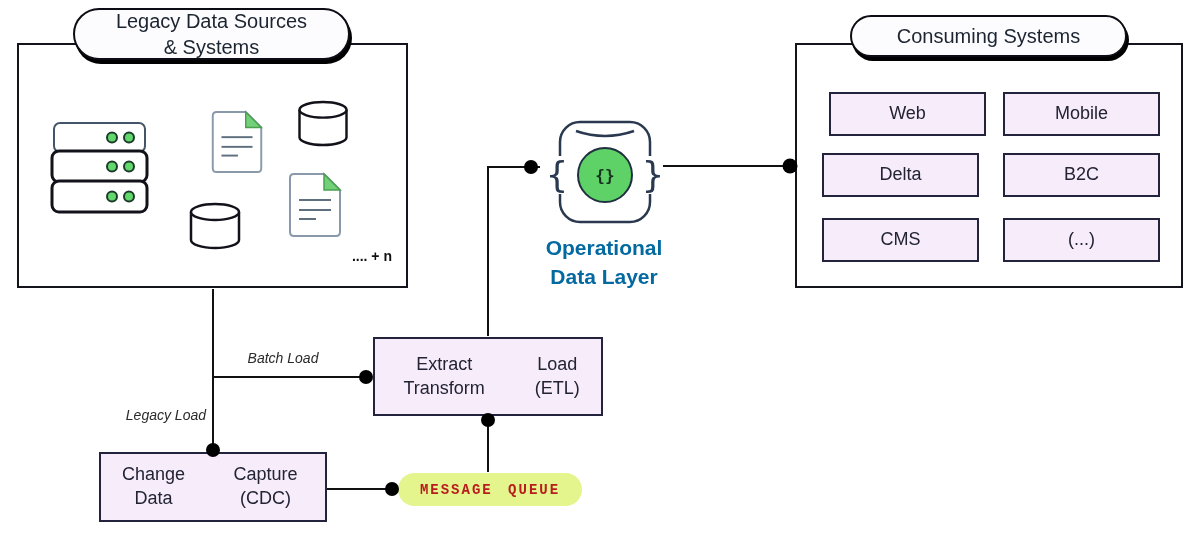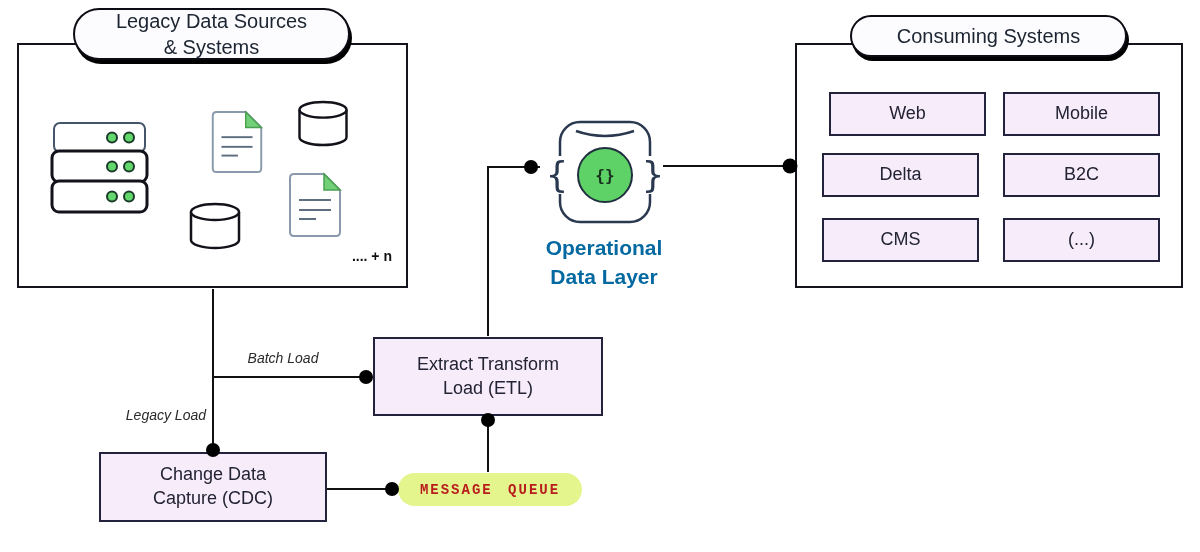--- a/index.html
+++ b/index.html
@@ -14,21 +14,21 @@
   
   .pill { position:absolute; background:#fcfcfe; border:2px solid #0c0c14;
           border-radius:40px; box-shadow:2px 4px 0 0 #000;
           display:flex; flex-direction:column; align-items:center; justify-content:center;
           font-size:20px; font-weight:500; color:#1b2430; text-align:center; line-height:1.3; }
   .legacy-pill    { left:73px;  top:8px;  width:277px; height:52px; }
   .consuming-pill { left:850px; top:15px; width:277px; height:42px; }
 
   
   .node { position:absolute; background:#f6ecfa; border:2px solid #23233d;
-          display:flex; flex-direction:column; align-items:center; justify-content:center;
+          display:flex; align-items:center; justify-content:center;
           font-size:18px; color:#232334; text-align:center; line-height:1.32; }
   .etl-node { left:373px; top:337px; width:230px; height:79px; }
   .cdc-node { left:99px;  top:452px; width:228px; height:70px; }
   .item     { width:157px; height:44px; flex-direction:row; }
   .item-web    { left:822px;  top:92px;margin-left:7px;  }
   .item-mobile { left:1003px; top:92px;  }
   .item-apis   { left:822px;  top:153px; }
   .item-b2c    { left:1003px; top:153px; }
   .item-cms    { left:822px;  top:218px; }
   .item-etc    { left:1003px; top:218px; }

